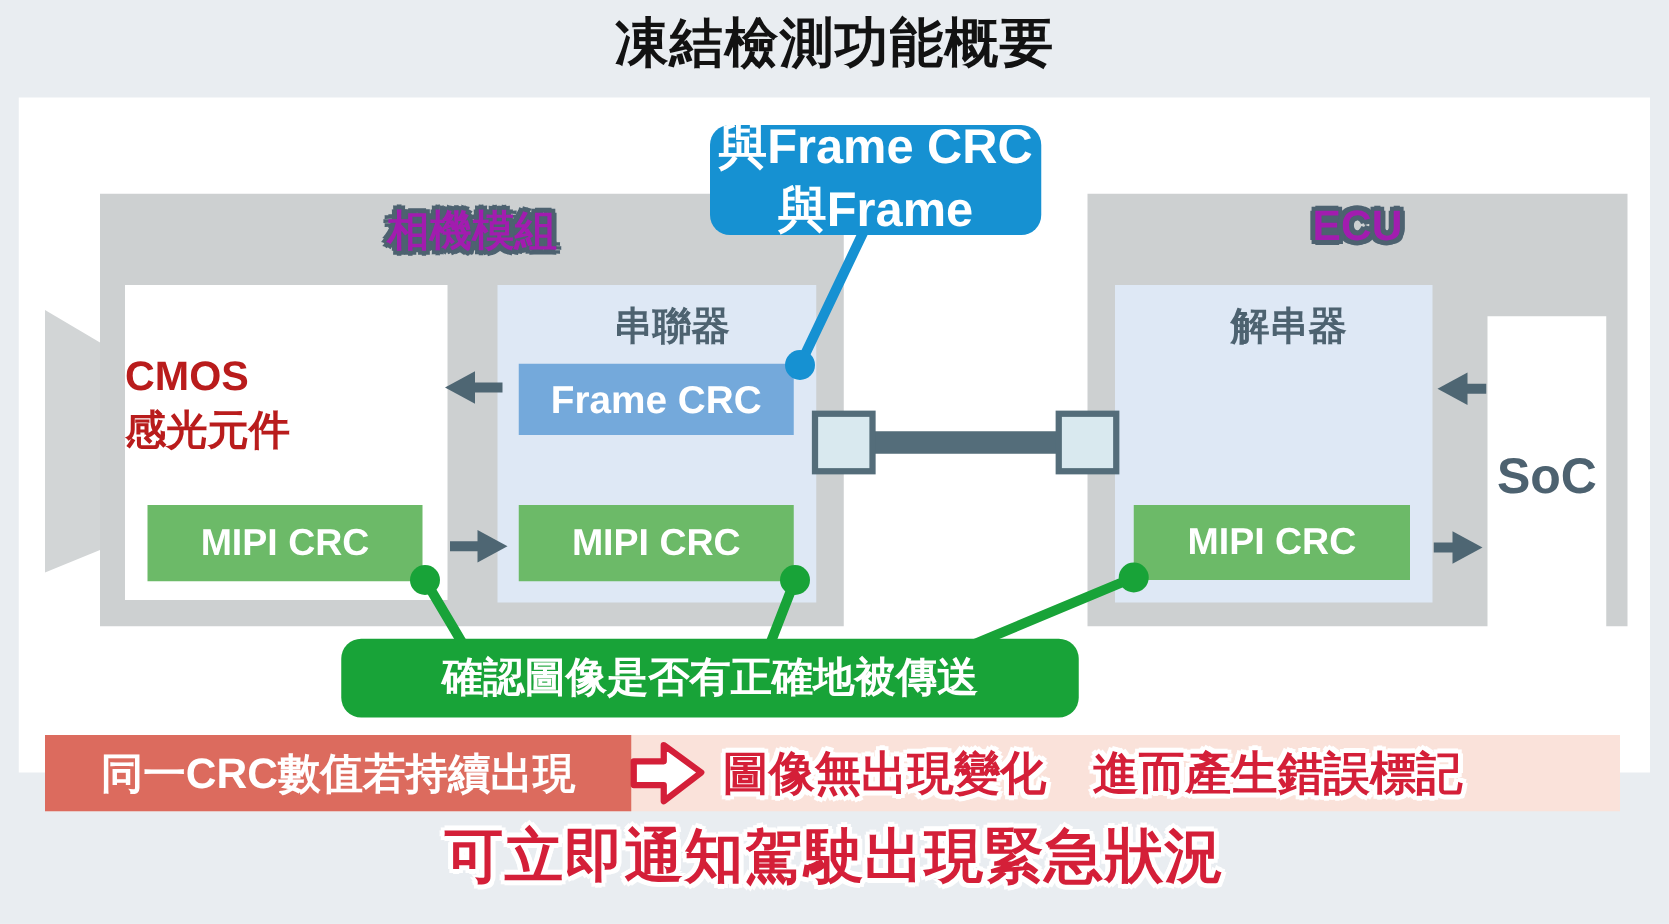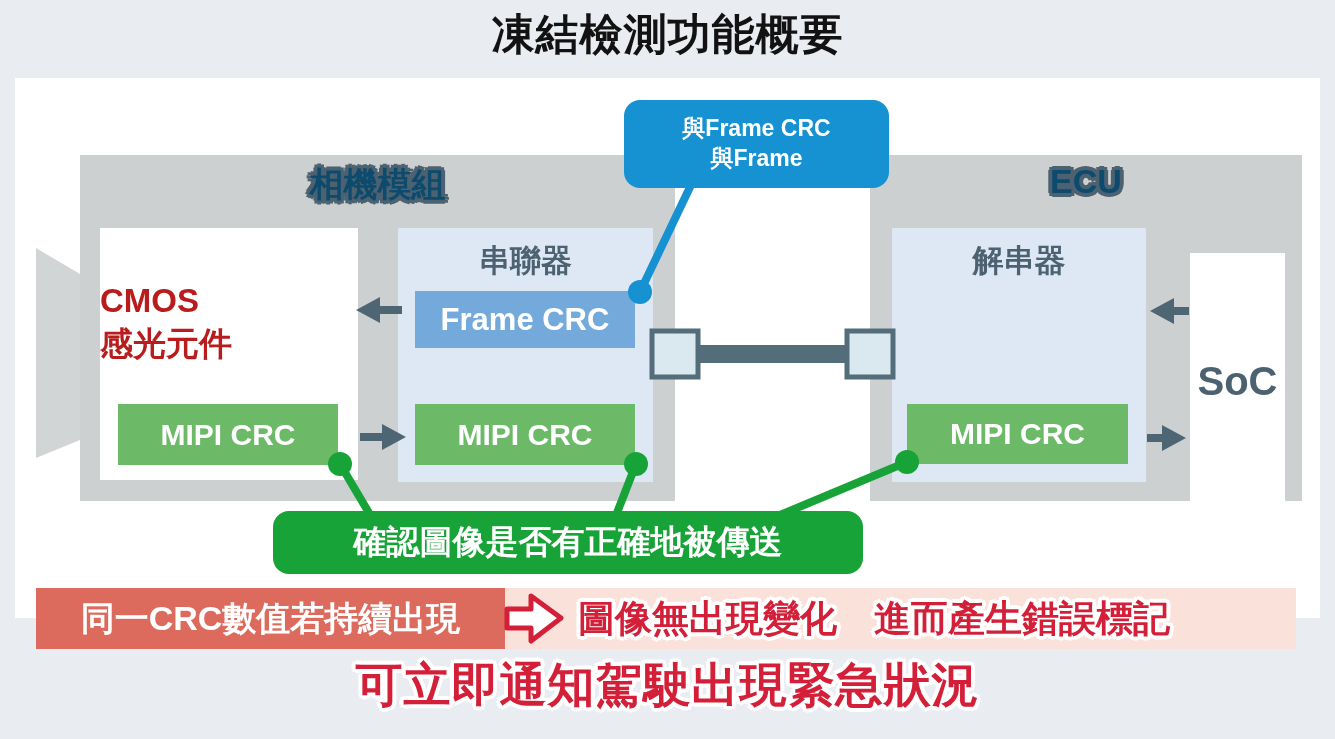--- a/index.html
+++ b/index.html
@@ -18,53 +18,53 @@
     top:6px;left:0;width:100%;text-align:center;
     font-size:43px;font-weight:800;color:#121212;letter-spacing:1px;
   }
   .panel{left:15px;top:78px;width:1305px;height:540px;background:#ffffff;}
 
   .module{background:#cdd0d1;}
   .mod-cam{left:80px;top:155px;width:595px;height:346px;}
   .mod-ecu{left:870px;top:155px;width:432px;height:346px;}
   .mod-label{
     position:absolute;top:7px;left:0;width:100%;text-align:center;
-    font-size:34px;font-weight:800;color:#0c4a6e;
+    font-size:34px;font-weight:800;color:#a21caf;
     text-shadow:4px 0 0 #4d6270,-4px 0 0 #4d6270,0 4px 0 #4d6270,0 -4px 0 #4d6270,
       3px 3px 0 #4d6270,-3px 3px 0 #4d6270,3px -3px 0 #4d6270,-3px -3px 0 #4d6270;
   }
 
   .box-cmos{left:100px;top:228px;width:258px;height:252px;background:#ffffff;}
   .cmos-text{
     position:absolute;top:52px;left:0;width:100%;text-align:left;
     font-size:33px;font-weight:800;color:#b91c1c;line-height:1.3;
   }
   .inner-box{background:#dee8f5;}
   .box-ser{left:398px;top:228px;width:255px;height:254px;}
   .box-deser{left:892px;top:228px;width:254px;height:254px;}
   .inner-label{
-    position:absolute;top:12px;left:0;width:100%;text-align:center;
+    position:absolute;top:12px;left:12px;width:100%;text-align:center;
     font-size:31px;font-weight:800;color:#4d6270;
   }
   .box-soc{
     left:1190px;top:227px;width:95px;height:256px;background:#ffffff;
     font-size:40px;font-weight:800;color:#4d6270;margin-top:26px;
   }
 
   .chip{color:#ffffff;font-weight:800;font-size:30px;}
   .chip-green{background:#6cba68;}
   .chip-mipi-cam{left:118px;top:404px;width:220px;height:61px;}
   .chip-frame{left:415px;top:291px;width:220px;height:57px;background:#74a9db;font-size:31px;}
   .chip-mipi-ser{left:415px;top:404px;width:220px;height:61px;}
   .chip-mipi-ecu{left:907px;top:404px;width:221px;height:60px;}
 
   .callout{color:#ffffff;font-weight:800;border-radius:16px;z-index:6;text-align:center;}
   .callout-blue{
-    left:624px;top:100px;width:265px;height:88px;background:#1691d2;
-    flex-direction:column;font-size:23px;line-height:1.3;
+    left:568px;top:100px;width:265px;height:88px;background:#1691d2;
+    flex-direction:column;font-size:39px;line-height:1.3;
   }
   .callout-green{
     left:273px;top:511px;width:590px;height:63px;background:#18a338;font-size:33px;
   }
 
   .strip-pink{left:36px;top:588px;width:1260px;height:61px;background:#fae2da;}
   .box-condition{
     left:36px;top:588px;width:469px;height:61px;background:#dc6b5e;
     color:#ffffff;font-weight:800;font-size:34px;z-index:2;
   }

